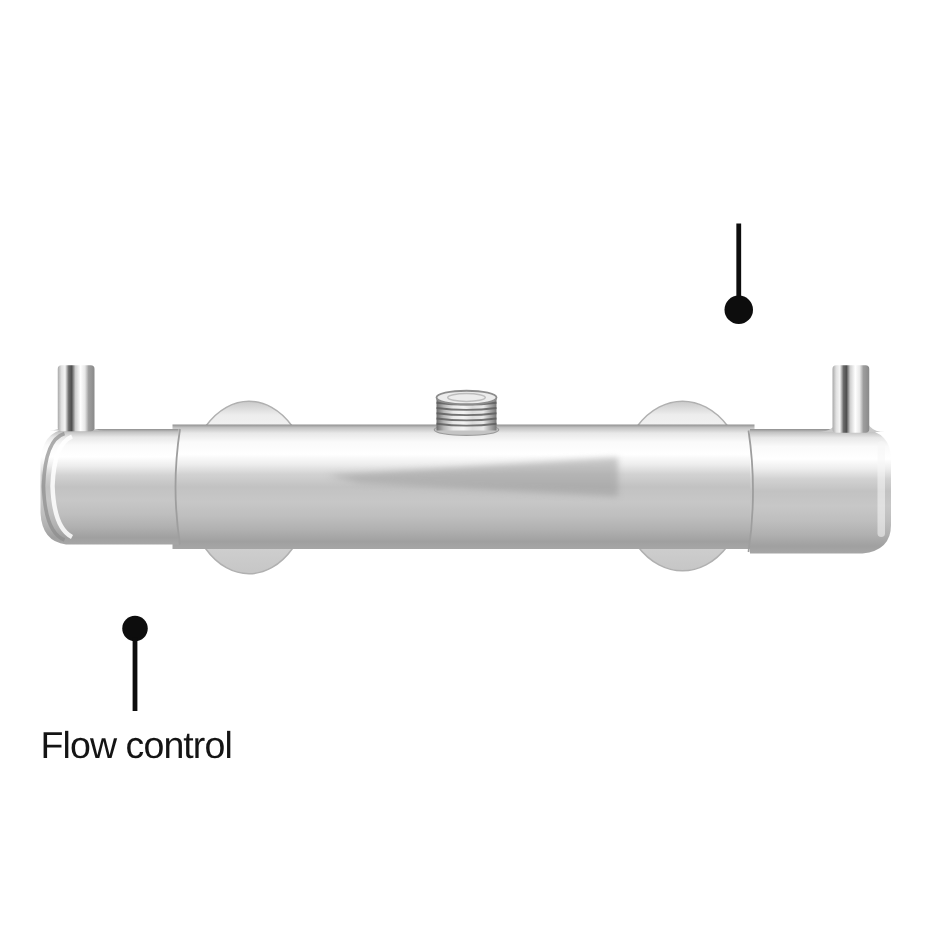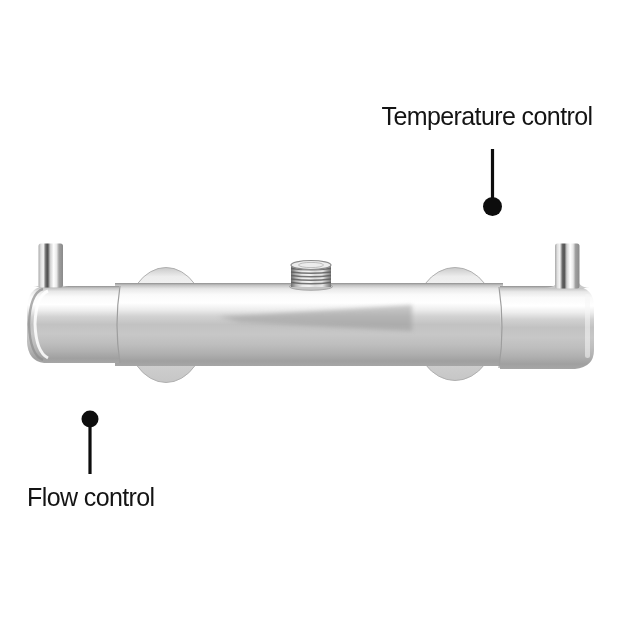--- a/index.html
+++ b/index.html
@@ -132,17 +132,16 @@
 
     <path d="M544,288 C555,288 559,283 559,275 L577,275 C577,283 581,288 590,288 Z" fill="#c9c9c9"></path>
     <rect x="555" y="243.5" width="24.5" height="45" rx="2.5" fill="url(#pinGrad)"></rect>
 
     <line x1="492.5" y1="149" x2="492.5" y2="199" stroke="#0d0d0d" stroke-width="3.2"></line>
     <circle cx="492.5" cy="206.5" r="9.5" fill="#0d0d0d"></circle>
     <circle cx="90" cy="419" r="8.5" fill="#0d0d0d"></circle>
     <line x1="90" y1="425" x2="90" y2="474" stroke="#0d0d0d" stroke-width="3.2"></line>
   </svg>
 
-  <div class="callout-label temp">Temperature control</div>
 
   <div class="callout-label flow">Flow control</div>
 
 </div>
 
 </body></html>

